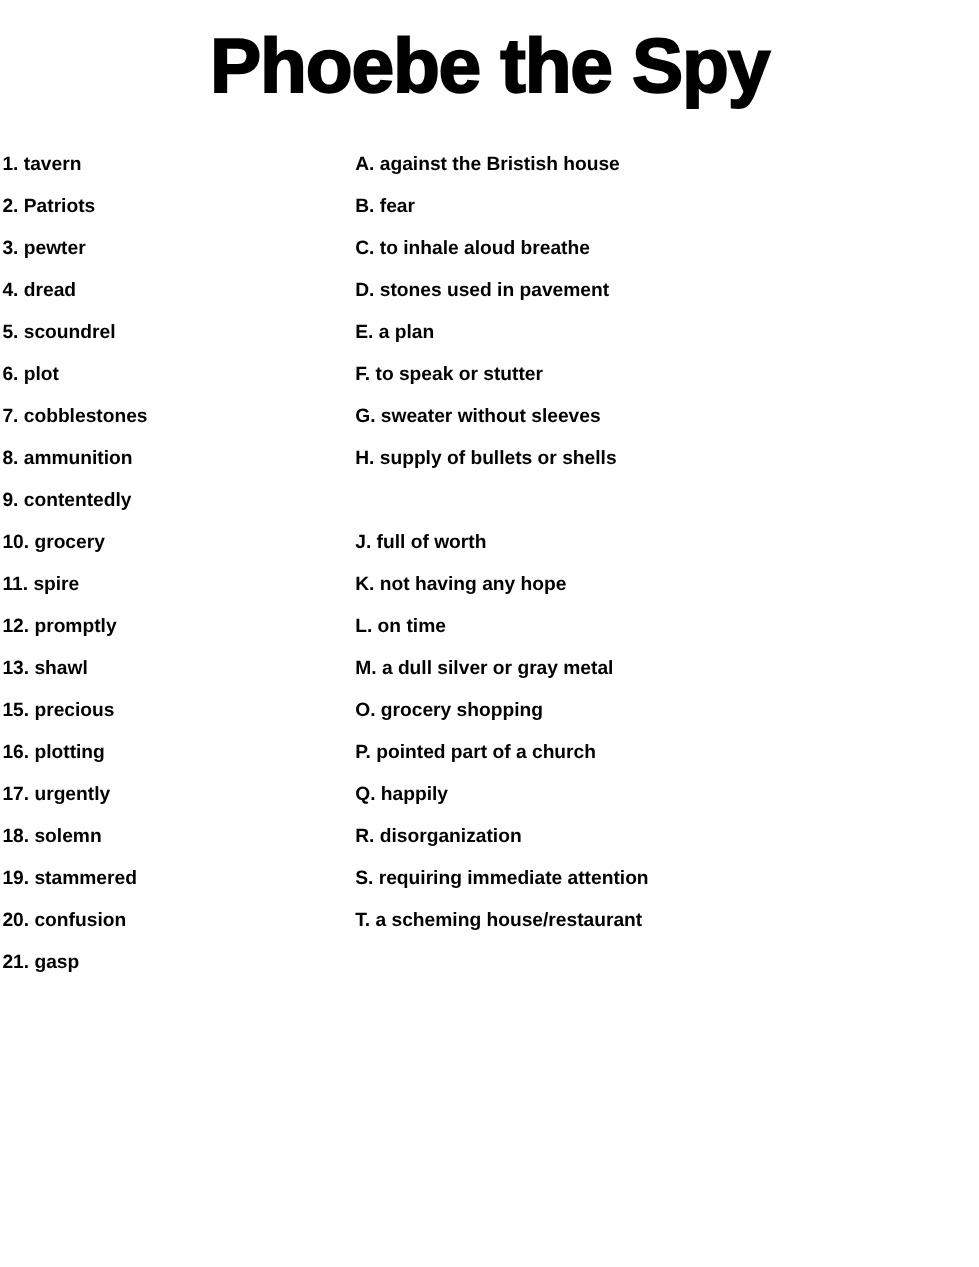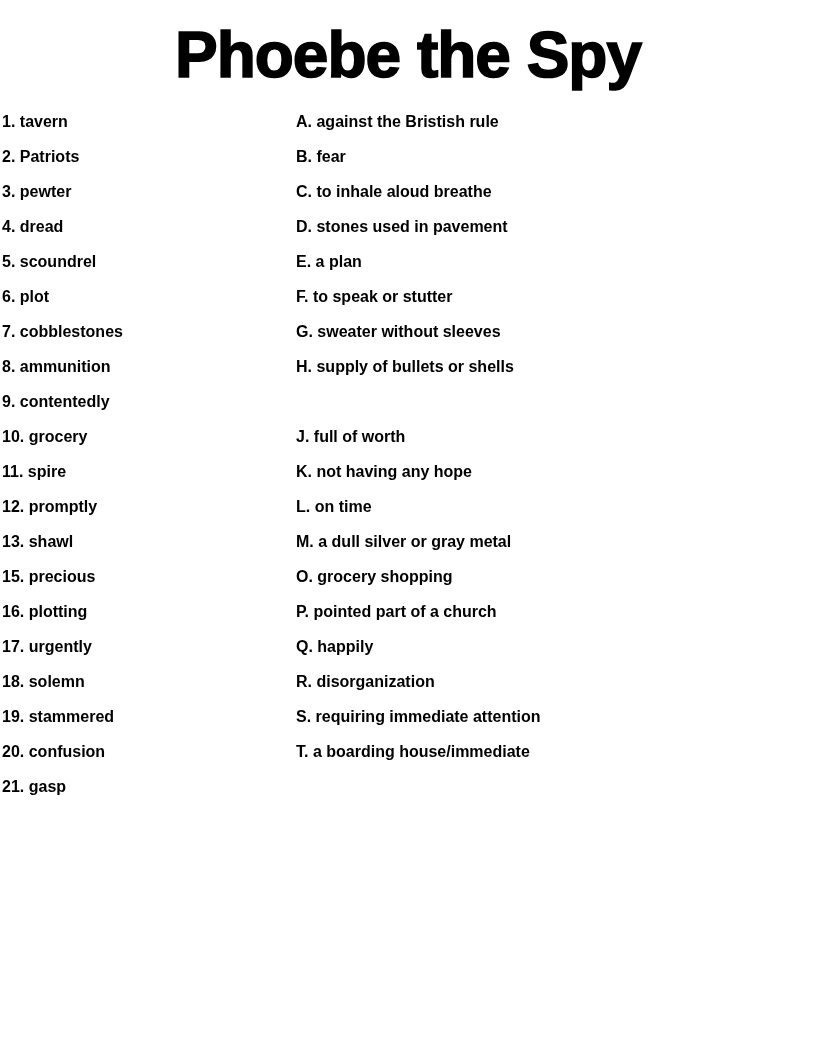--- a/index.html
+++ b/index.html
@@ -21,21 +21,21 @@
     padding-top: 18px;
     height: 74px;
     line-height: 74px;
     text-align: center;
     font-size: 64px;
     font-weight: bold;
     letter-spacing: -1px;
     -webkit-text-stroke: 1.6px #000;
   }
   .match-list {
-    margin-top: 20px;
+    margin-top: 36px;
   }
   .match-row {
     display: grid;
     grid-template-columns: 296px 1fr;
     height: 35px;
     align-items: start;
   }
   .term-cell {
     padding-left: 2px;
     font-size: 16px;
@@ -51,21 +51,21 @@
   }
 </style>
 </head>
 <body>
 
 <div class="page">
   <h1 class="doc-title">Phoebe the Spy</h1>
   <div class="match-list">
   <div class="match-row">
     <div class="term-cell"><span>1.</span> <span>tavern</span></div>
-    <div class="def-cell"><span>A.</span> <span>against the Bristish rule</span></div>
+    <div class="def-cell"><span>A.</span> <span>against the Bristish house</span></div>
   </div>
 
   <div class="match-row">
     <div class="term-cell"><span>2.</span> <span>Patriots</span></div>
     <div class="def-cell"><span>B.</span> <span>fear</span></div>
   </div>
 
   <div class="match-row">
     <div class="term-cell"><span>3.</span> <span>pewter</span></div>
     <div class="def-cell"><span>C.</span> <span>to inhale aloud breathe</span></div>
@@ -141,20 +141,20 @@
     <div class="def-cell"><span>R.</span> <span>disorganization</span></div>
   </div>
 
   <div class="match-row">
     <div class="term-cell"><span>19.</span> <span>stammered</span></div>
     <div class="def-cell"><span>S.</span> <span>requiring immediate attention</span></div>
   </div>
 
   <div class="match-row">
     <div class="term-cell"><span>20.</span> <span>confusion</span></div>
-    <div class="def-cell"><span>T.</span> <span>a boarding house/immediate</span></div>
+    <div class="def-cell"><span>T.</span> <span>a scheming house/restaurant</span></div>
   </div>
 
   <div class="match-row">
     <div class="term-cell"><span>21.</span> <span>gasp</span></div>
   </div>
 </div>
 </div>
 
 </body></html>

